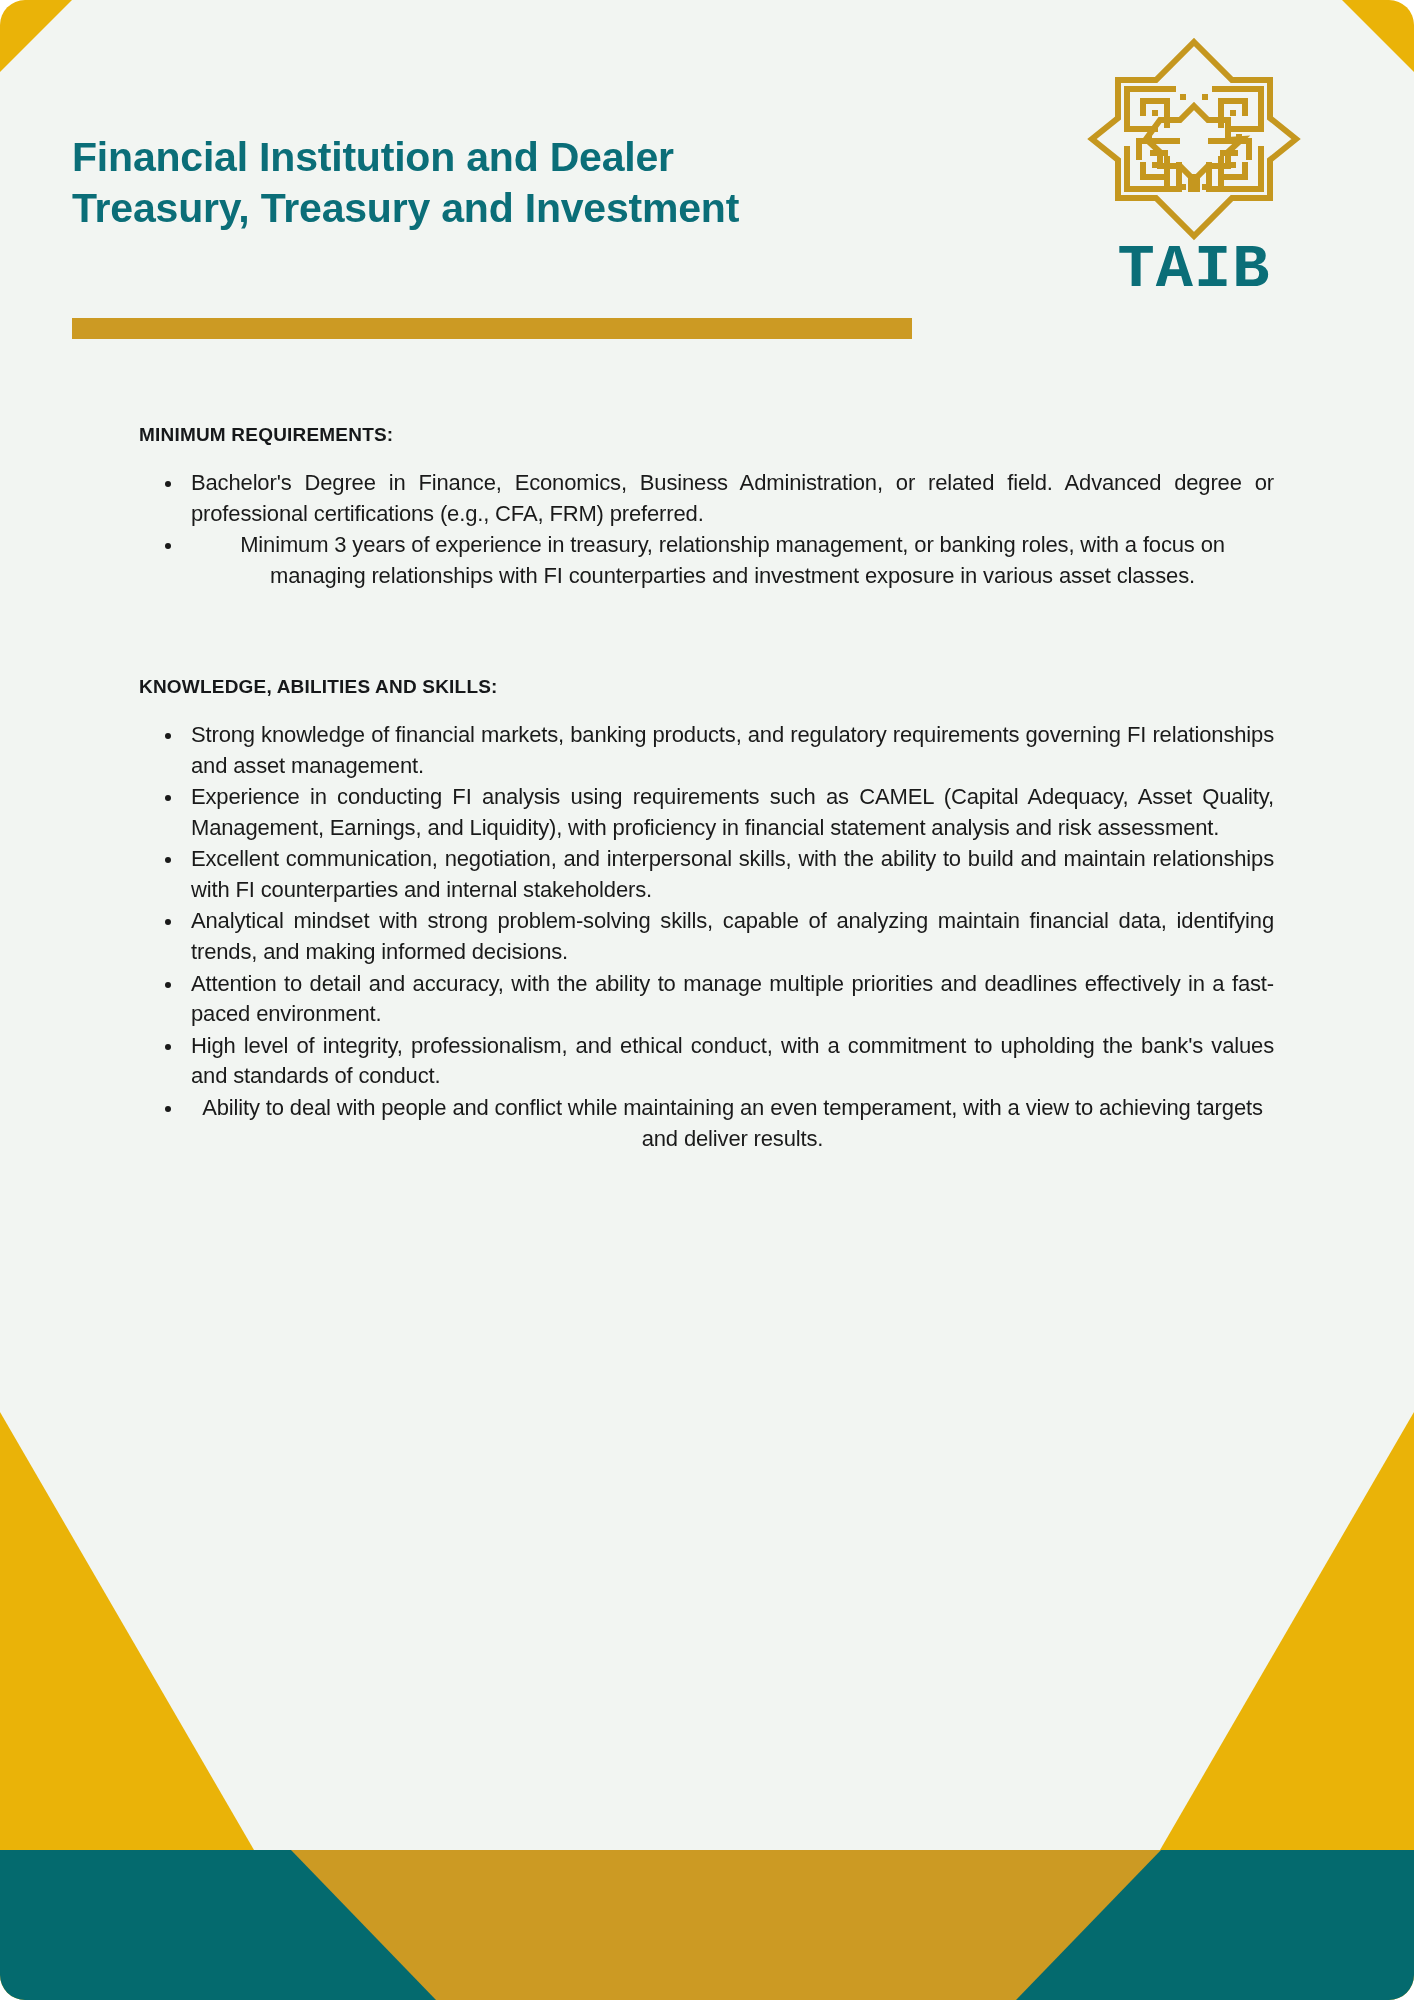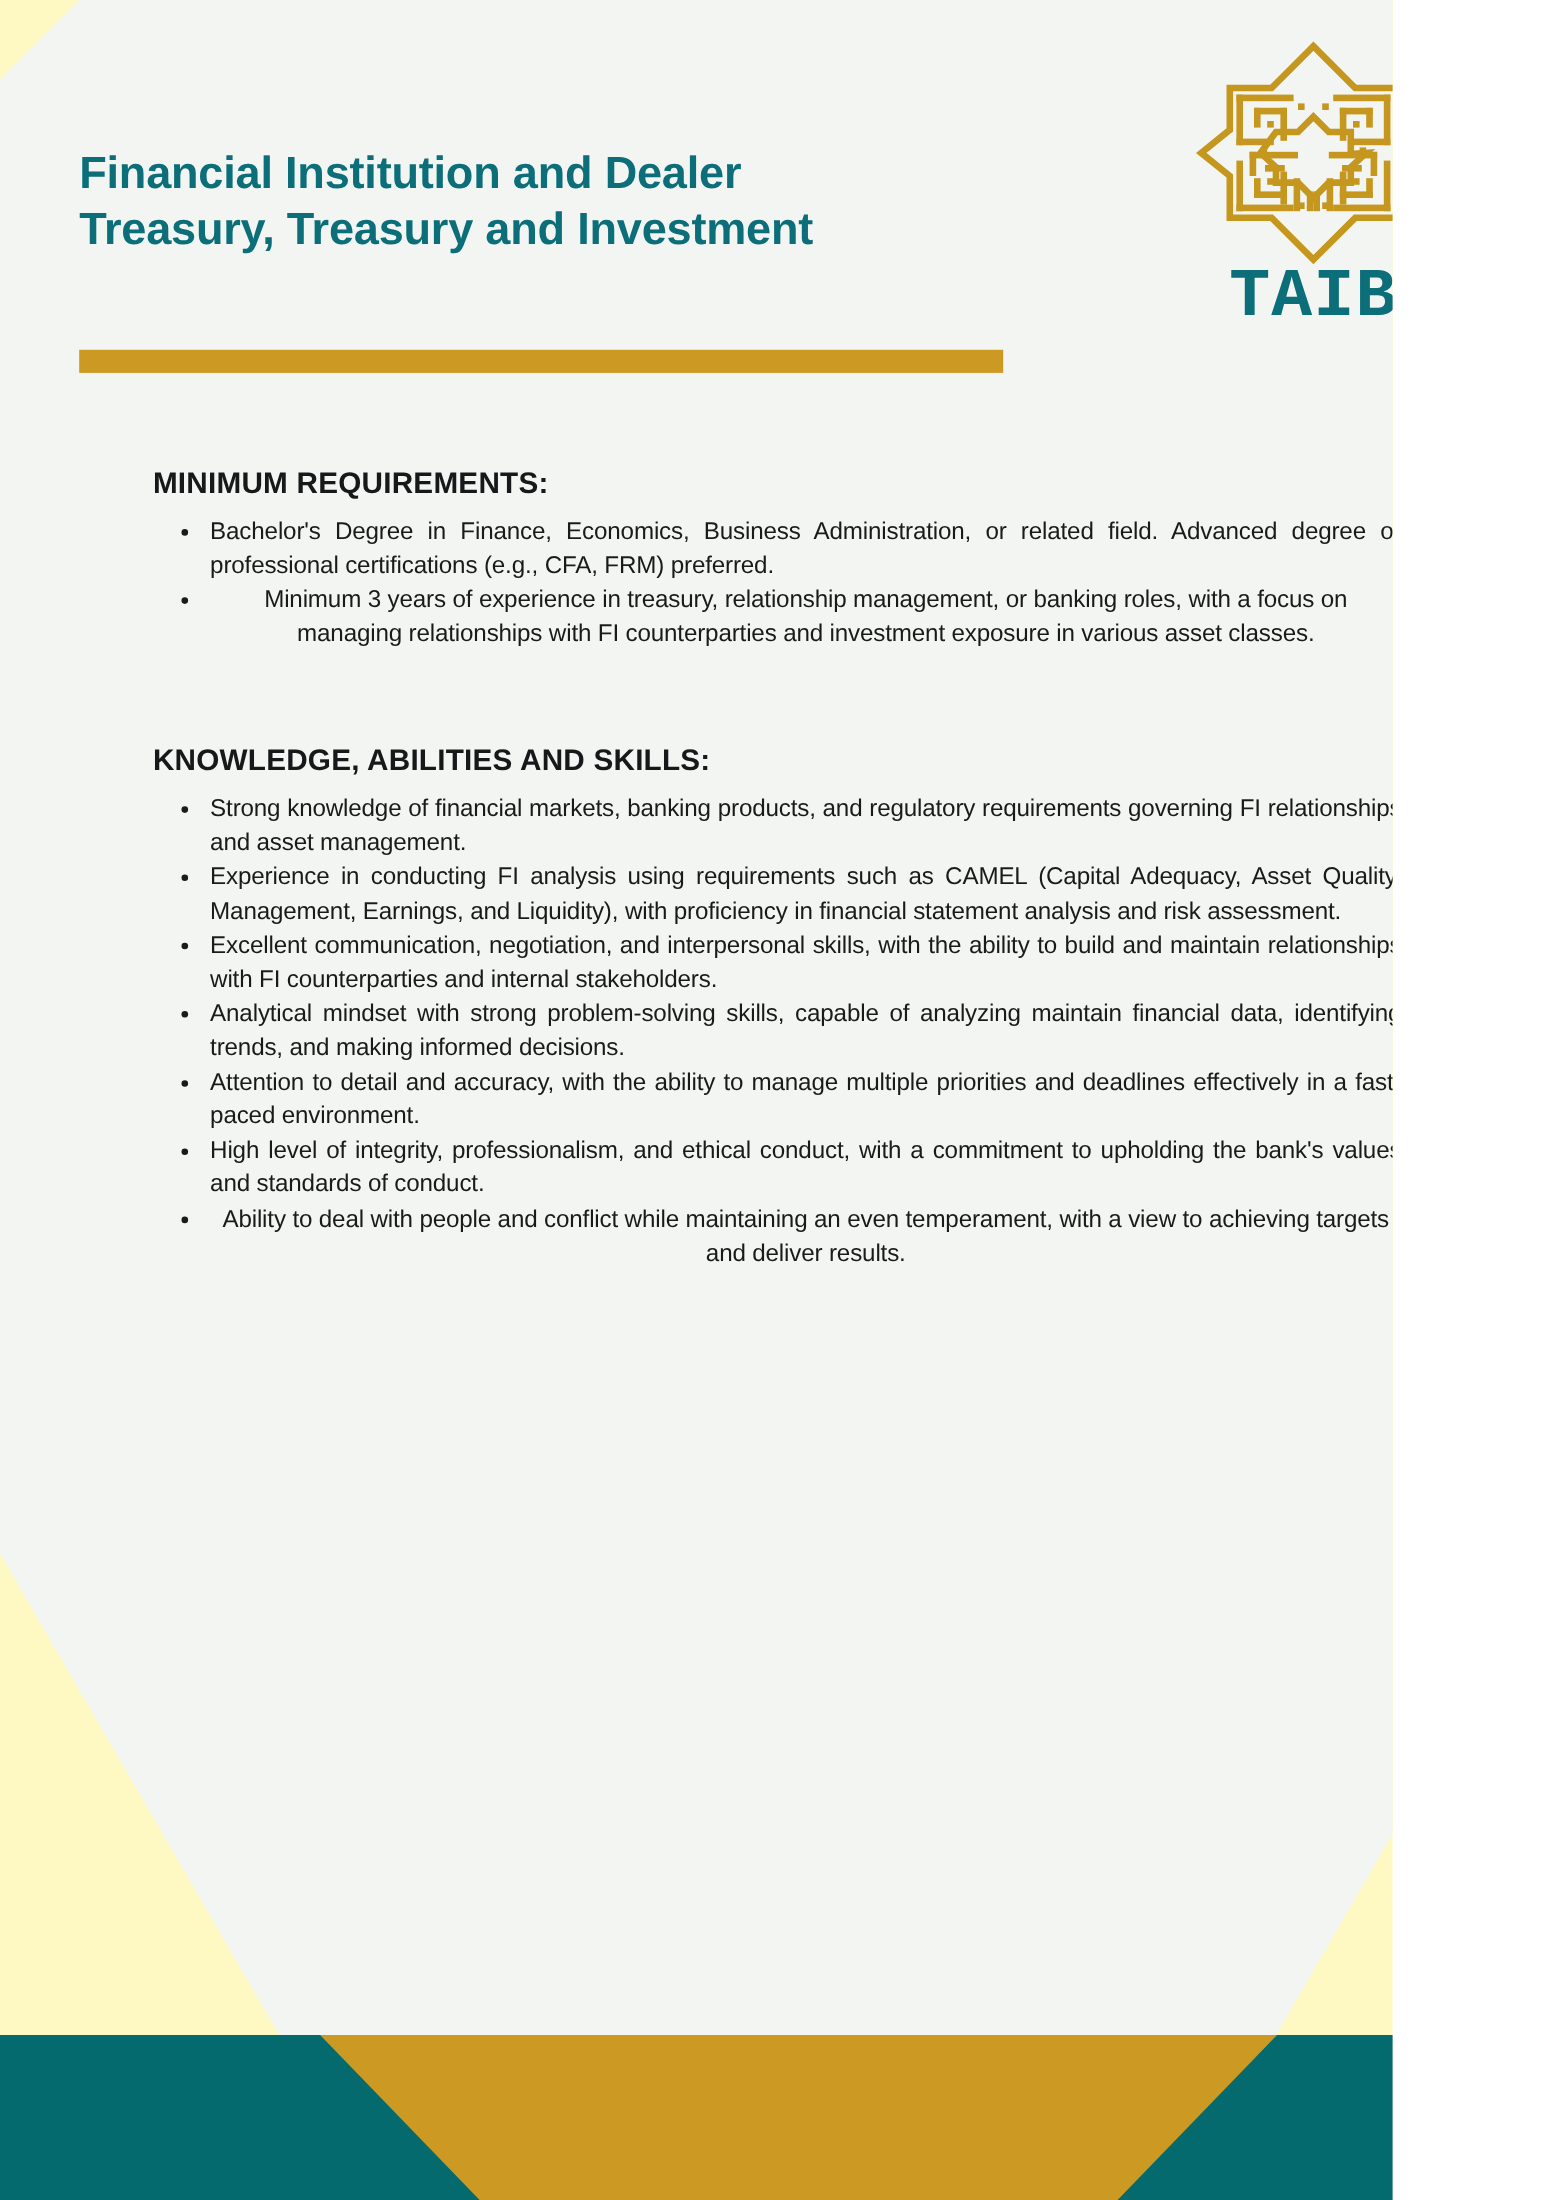--- a/index.html
+++ b/index.html
@@ -3,25 +3,26 @@
 <meta charset="utf-8">
 <title>TAIB Job Description</title>
 <style>
   html, body {
     margin: 0;
     padding: 0;
     background: #ffffff;
   }
   .page {
     position: relative;
-    width: 1266px;
+    width: 1414px;
     height: 2000px;
     overflow: hidden;
-    background: #fef9c3;
+    background: #eab308;
     font-family: "Liberation Sans", sans-serif;
+    border-radius: 25px;
   }
 
   
   .bg-panel {
     position: absolute;
     inset: 0;
     background: #f2f5f2;
     -webkit-clip-path: polygon(
         0px 72px,
         72px 0px,
@@ -131,21 +132,21 @@
     top: 0;
     width: 1414px;
   }
   .section-heading {
     position: absolute;
     left: 139px;
     width: 900px;
     margin: 0;
     color: #16181A;
     font-family: "Liberation Sans Narrow", "Liberation Sans", sans-serif;
-    font-size: 27px;
+    font-size: 19px;
     font-weight: bold;
     letter-spacing: 0.2px;
   }
   .bullet-list {
     position: absolute;
     left: 139px;
     width: 1135px;
     margin: 0;
     padding: 0;
     list-style: none;

